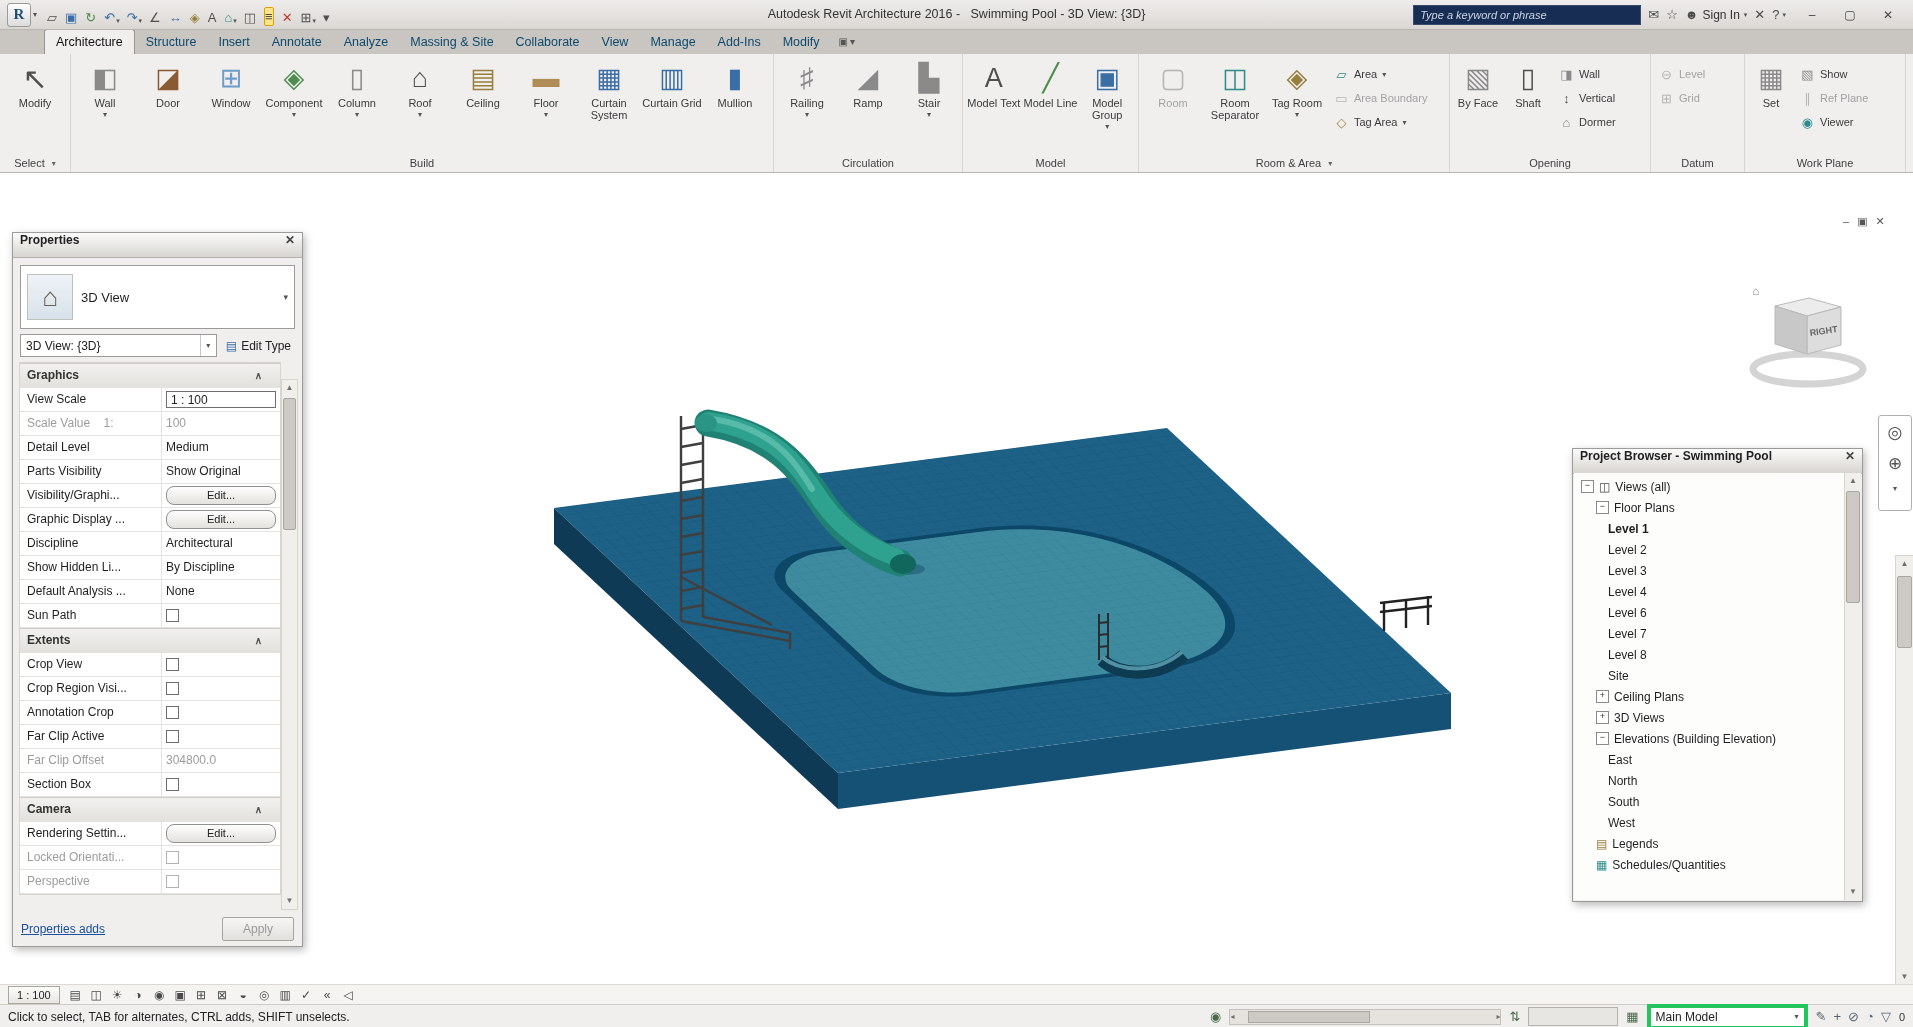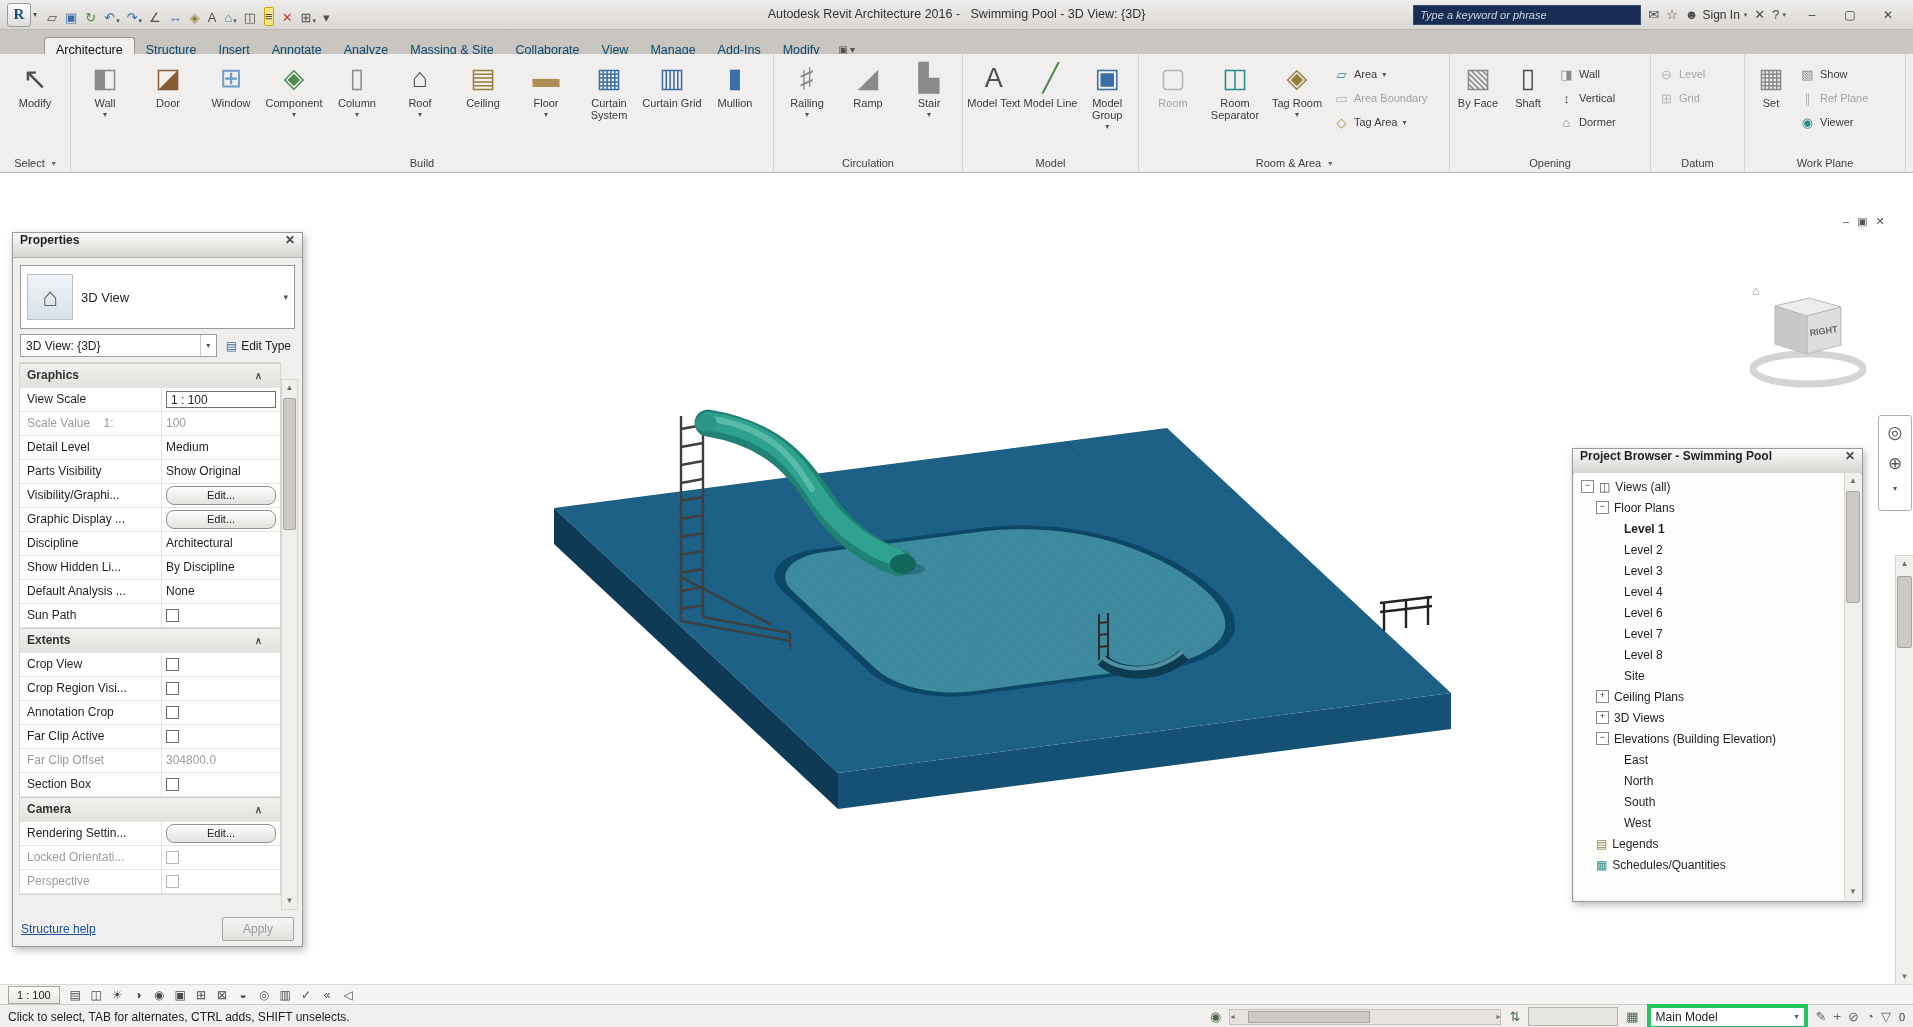--- a/index.html
+++ b/index.html
@@ -22,21 +22,21 @@
   .title-text{position:absolute;left:50%;top:7px;transform:translateX(-50%);font-size:12.5px;color:#333;white-space:pre;}
   .tb-right{position:absolute;right:6px;top:0;height:29px;display:flex;align-items:center;gap:7px;}
   .search-box{width:218px;height:18px;background:#182d54;border:1px solid #3a4a6b;display:flex;align-items:center;padding:0 4px;}
   .search-box input{background:transparent;border:none;outline:none;color:#e8ecf5;font-size:11px;width:100%;font-family:"Liberation Sans",sans-serif;}
   .search-box input::placeholder{color:#cdd5e6;font-style:italic;}
   .tb-ic{font-size:13px;color:#4a4a4a;display:flex;align-items:center;gap:3px}
   .signin{display:flex;align-items:center;gap:4px;font-size:12px;color:#333}
   .win-controls{display:flex;align-items:center;}
   .win-btn{width:38px;height:25px;display:flex;align-items:center;justify-content:center;font-size:12px;color:#444}
   
-  .tabstrip{position:absolute;left:0;top:29px;right:0;height:41px;background:#c9c5c0;display:flex;align-items:center;z-index:9;}
+  .tabstrip{position:absolute;left:0;top:29px;right:0;height:41px;background:#c9c5c0;display:flex;align-items:flex-start;z-index:9;}
   .tabs{display:flex;align-items:flex-end;padding-left:44px;height:25px;}
   .tab{padding:0 11px;height:24px;line-height:24px;font-size:12.5px;color:#0c4a6e;white-space:nowrap;}
   .tab.active{background:#f0efee;border:1px solid #98948f;border-bottom:none;border-radius:3px 3px 0 0;color:#111;}
   .tab-mini{display:flex;align-items:center;gap:2px;margin-left:8px;height:24px;font-size:10px;color:#555}
   
   .ribbon{position:absolute;left:0;top:54px;right:0;height:118px;background:#f0efee;border-bottom:1px solid #b9b5b1;display:flex;z-index:9;}
   .rpanel{height:118px;border-right:1px solid #d8d5d1;display:flex;flex-direction:column;flex:none;}
   .rbody{flex:1;display:flex;align-items:stretch;padding:2px 3px 0 3px;gap:1px;}
   .rfoot{height:18px;display:flex;align-items:center;justify-content:center;gap:7px;font-size:11px;color:#3f3f3f;}
   .rfoot .farr{font-size:8px;color:#666}
@@ -97,21 +97,21 @@
   .prow.sel .ptext{border:1px solid #6f6f6f;background:#fff;height:17px;line-height:17px;padding:0 16px 0 4px;width:100%;box-sizing:border-box;}
   .pscroll{position:absolute;right:4px;top:146px;bottom:36px;width:15px;background:#f1efec;border:1px solid #d8d5d1;display:flex;flex-direction:column;align-items:center;}
   .pthumb{width:11px;height:130px;background:#cdcac6;border:1px solid #aaa7a3;border-radius:2px;margin-top:2px}
   .pfoot{position:absolute;left:8px;right:8px;bottom:4px;height:26px;display:flex;align-items:center;justify-content:space-between;}
   .phelp{color:#1b4fa0;text-decoration:underline;font-size:12px;}
   .papply{width:70px;height:22px;display:flex;align-items:center;justify-content:center;background:linear-gradient(#f7f6f5,#e2e0dd);border:1px solid #a7a4a0;color:#9a9a9a;font-size:12px;border-radius:2px;}
   
   .browser{left:1572px;top:448px;width:289px;height:452px;}
   .btree{position:absolute;top:24px;left:1px;right:17px;bottom:1px;background:#fdfdfc;overflow:hidden;padding-top:3px;}
   .titem{display:flex;align-items:center;height:21px;font-size:12px;color:#1f1f1f;}
-  .titem.i0{padding-left:7px}.titem.i1{padding-left:22px}.titem.i2{padding-left:50px}
+  .titem.i0{padding-left:7px}.titem.i1{padding-left:22px}.titem.i2{padding-left:34px}
   .texp{width:11px;height:11px;border:1px solid #8a8a8a;background:#fff;font-size:9px;line-height:9px;text-align:center;margin-right:5px;color:#333;flex:none;}
   .texp:empty{display:none}
   .ticon{font-size:12px;margin-right:5px}
   .ticon:empty{display:none}
   .tlabel{white-space:nowrap}
   .tlabel.sel{font-weight:bold}
   .bscroll{position:absolute;top:24px;right:1px;bottom:1px;width:16px;background:#f1efec;border-left:1px solid #d8d5d1;display:flex;flex-direction:column;align-items:center;}
   .bthumb{width:12px;height:110px;background:#cdcac6;border:1px solid #aaa7a3;border-radius:2px;margin-top:2px}
   
   .viewbar{position:absolute;left:0;top:984px;right:0;height:20px;background:#f5f4f2;border-top:1px solid #dddad6;display:flex;align-items:center;padding-left:8px;gap:2px;z-index:4;}
@@ -870,21 +870,21 @@
           </span>
         </div>
       </div>
     <div class="pscroll">
       <span class="sarr">▲</span>
       <div class="pthumb"></div>
       <div class="vspacer"></div>
       <span class="sarr">▼</span>
     </div>
     <div class="pfoot">
-      <span class="phelp">Structure help</span>
+      <span class="phelp">Properties adds</span>
       <span class="papply">Apply</span>
     </div>
   </div>
 
   <div class="palette browser">
     <div class="pal-title">
       <span>Project Browser - Swimming Pool</span>
       <span class="pal-close">✕</span>
     </div>
     <div class="btree">

